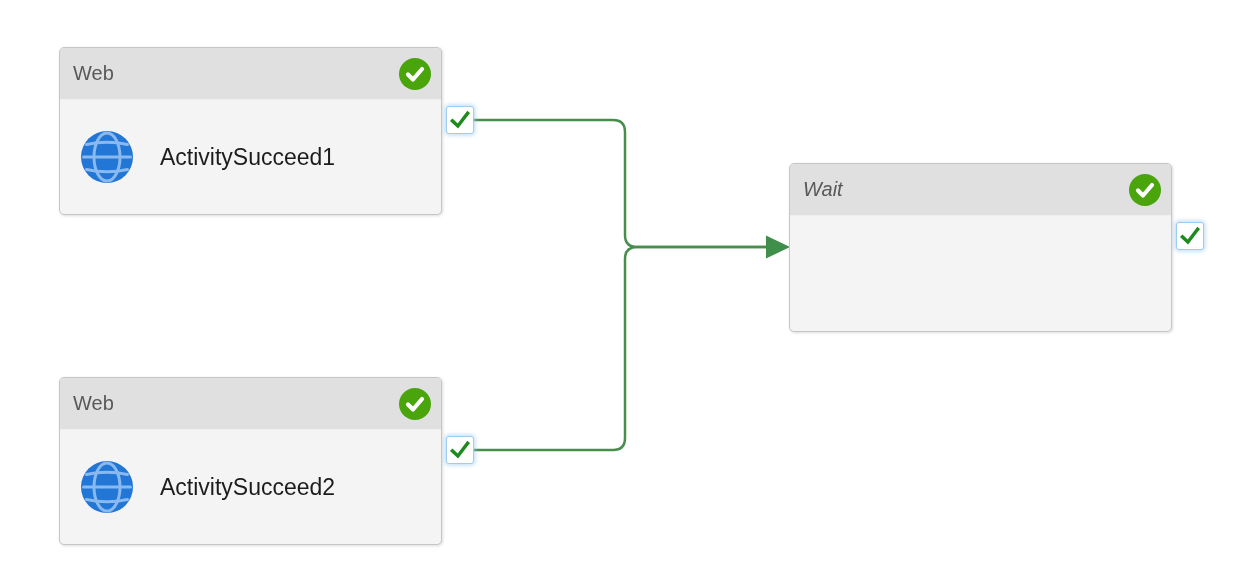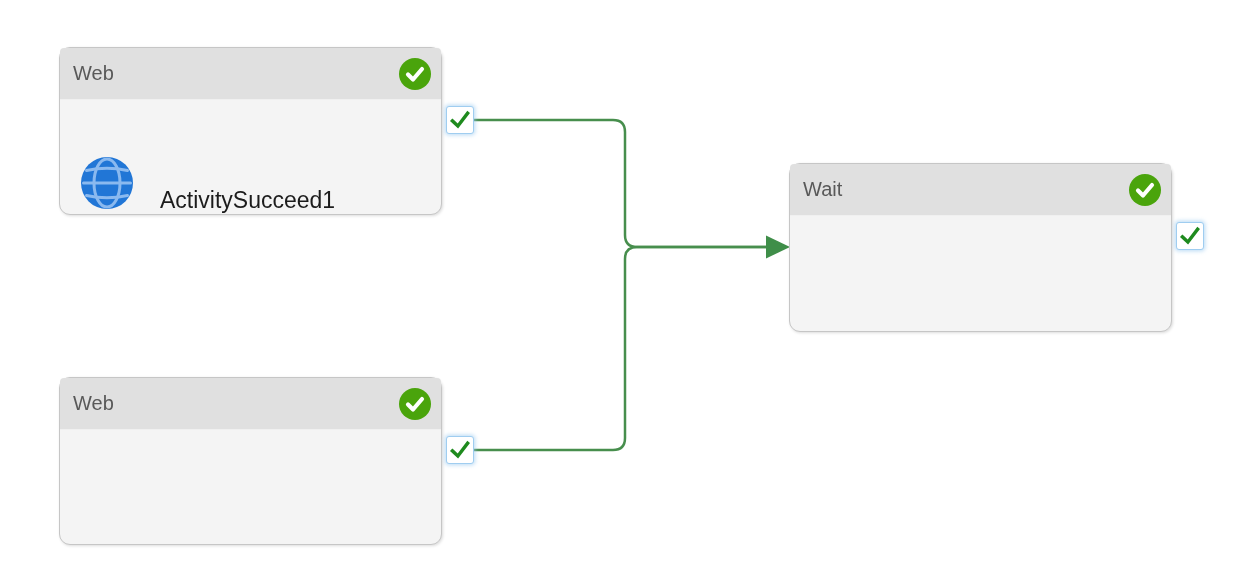--- a/index.html
+++ b/index.html
@@ -31,21 +31,21 @@
   .edge-arrow {
     fill: var(--arrow-green, #3f8e49);
     stroke: none;
   }
   .node {
     position: absolute;
     width: 383px;
     height: 168px;
     background: var(--body-gray, #f4f4f4);
     border: 1px solid var(--node-border, #c6c6c6);
-    border-radius: 11px;
+    border-radius: 5px;
     box-shadow: 1px 1px 3px rgba(0,0,0,0.14);
     box-sizing: border-box;
   }
   .node-header {
     height: 52px;
     background: var(--header-gray, #e0e0e0);
     border-radius: 4px 4px 0 0;
     border-bottom: 1px solid #f0f0f0;
     display: flex;
     align-items: center;
@@ -58,21 +58,21 @@
   }
   .status-badge {
     margin-left: auto;
     width: 32px;
     height: 32px;
     flex: 0 0 auto;
   }
   .node-body {
     height: 114px;
     display: flex;
-    align-items: flex-end;
+    align-items: center;
     padding-left: 20px;
     gap: 26px;
   }
   .activity-icon {
     width: 54px;
     height: 62px;
     display: flex;
     align-items: center;
     justify-content: center;
     flex: 0 0 auto;
@@ -135,23 +135,37 @@
   </div>
 
   <div class="node" style="left:59px; top:377px;">
     <div class="node-header">
       <span class="node-type">Web</span>
       <svg class="status-badge" viewBox="0 0 32 32">
         <circle class="badge-circle" cx="16" cy="16" r="16"></circle>
         <polyline points="9,16.5 14,21.5 23,11" fill="none" stroke="#ffffff" stroke-width="4.2" stroke-linecap="round" stroke-linejoin="round"></polyline>
       </svg>
     </div>
+    <div class="node-body">
+      <span class="activity-icon">
+        <svg width="54" height="54" viewBox="0 0 54 54">
+          <circle cx="27" cy="27" r="26" fill="#2176d6"></circle>
+          <g fill="none" stroke="#8ab9ef" stroke-width="3" stroke-linecap="round">
+            <ellipse cx="27" cy="27" rx="13" ry="24"></ellipse>
+            <line x1="3.5" y1="27" x2="50.5" y2="27"></line>
+            <path d="M6.5 14.5 Q27 10 47.5 14.5"></path>
+            <path d="M6.5 39.5 Q27 44 47.5 39.5"></path>
+          </g>
+        </svg>
+      </span>
+      <span class="node-name">ActivitySucceed2</span>
+    </div>
   </div>
 
-  <div class="node" style="left:789px; top:163px; height:169px;">
+  <div class="node" style="left:789px; top:163px; height:169px;font-style:italic;">
     <div class="node-header">
       <span class="node-type">Wait</span>
       <svg class="status-badge" viewBox="0 0 32 32">
         <circle class="badge-circle" cx="16" cy="16" r="16"></circle>
         <polyline points="9,16.5 14,21.5 23,11" fill="none" stroke="#ffffff" stroke-width="4.2" stroke-linecap="round" stroke-linejoin="round"></polyline>
       </svg>
     </div>
   </div>
 
   <div class="port" style="left:446px; top:106px;">

